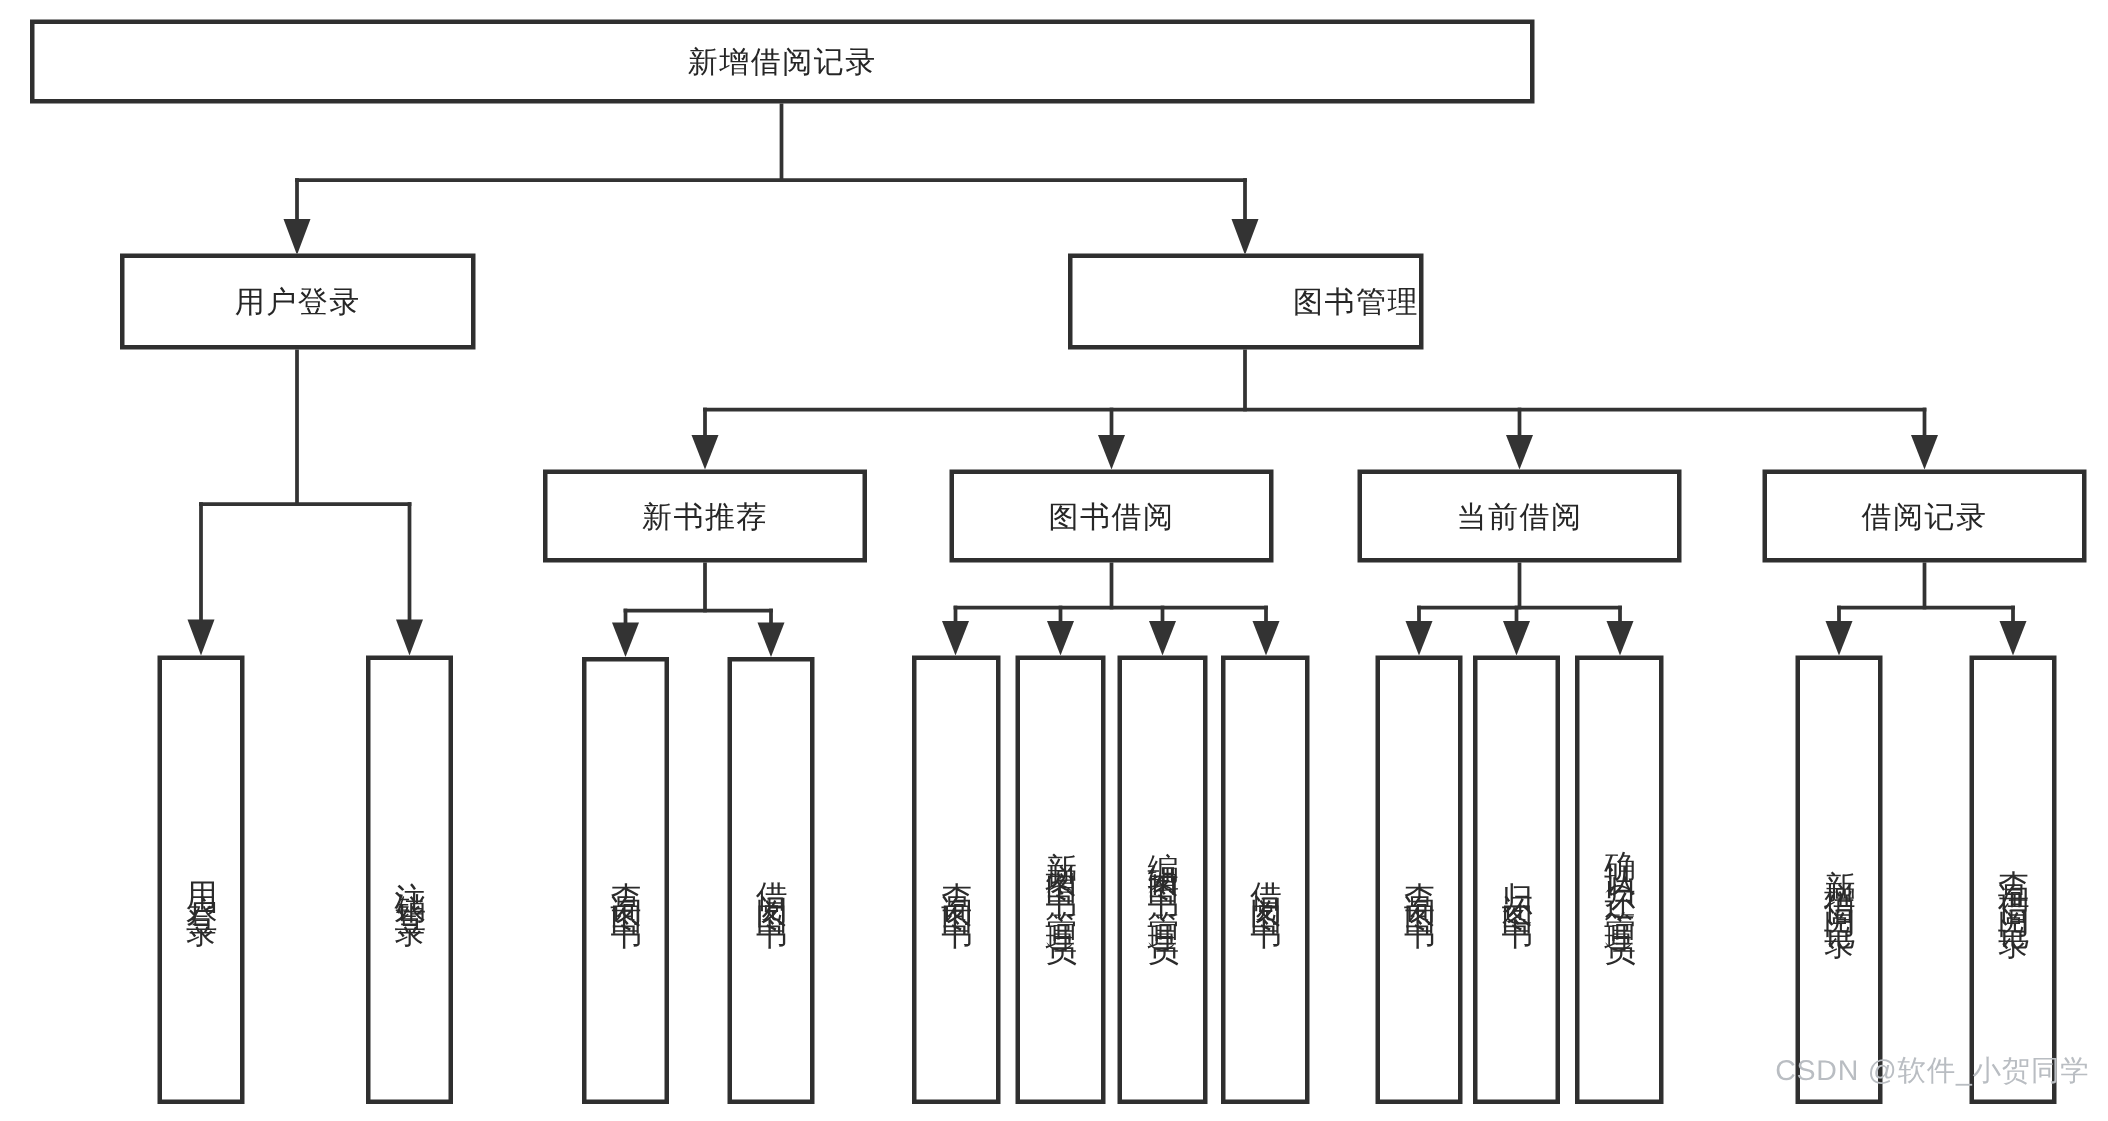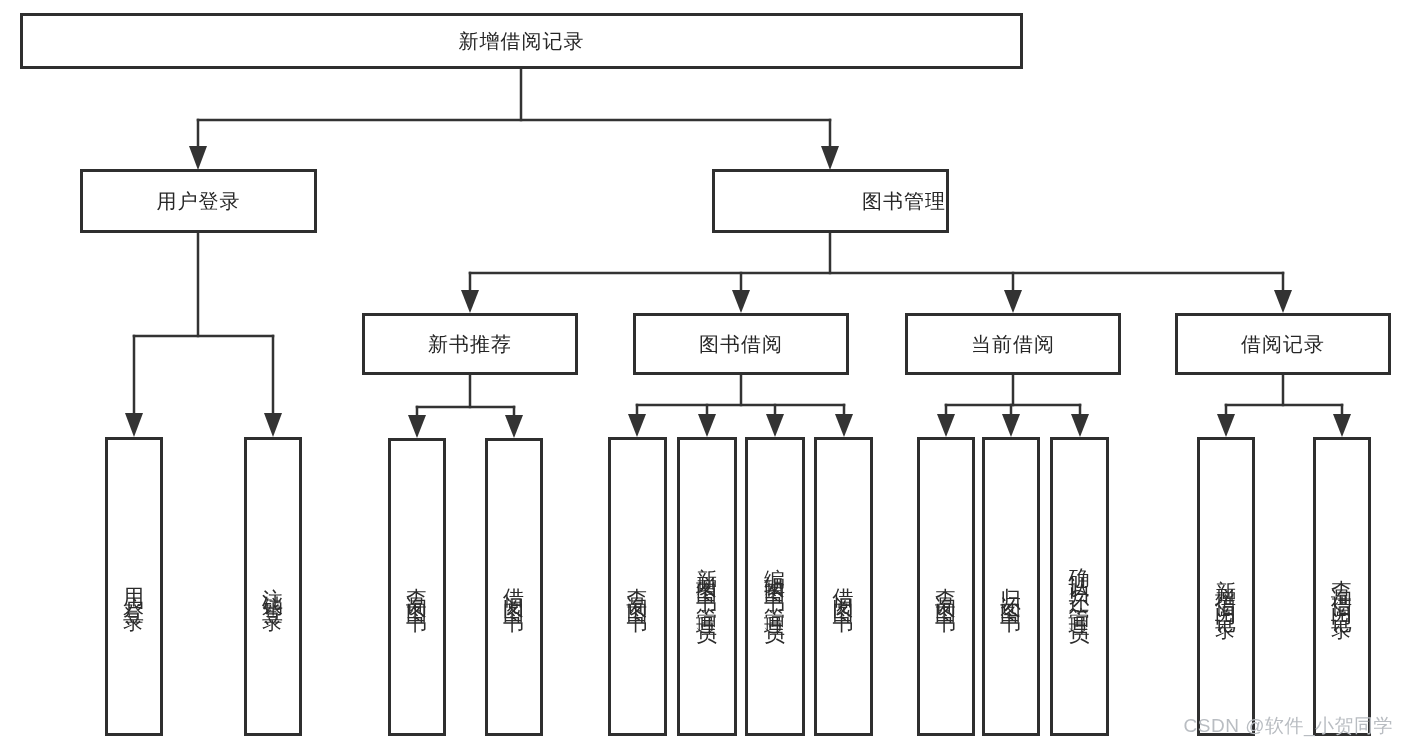--- a/index.html
+++ b/index.html
@@ -41,21 +41,21 @@
     writing-mode: vertical-rl;
     text-orientation: mixed;
     font-size: 21px;
     letter-spacing: 8px;
     line-height: 1;
     color: #2b2b2b;
   }
   .watermark {
     position: absolute;
     right: 12px;
-    bottom: 8px;
+    bottom: 20px;
     font-size: 19px;
     color: #b9bdc2;
     letter-spacing: 0.5px;
     white-space: nowrap;
   }
 </style>
 </head>
 <body>
 
 <div class="canvas">

